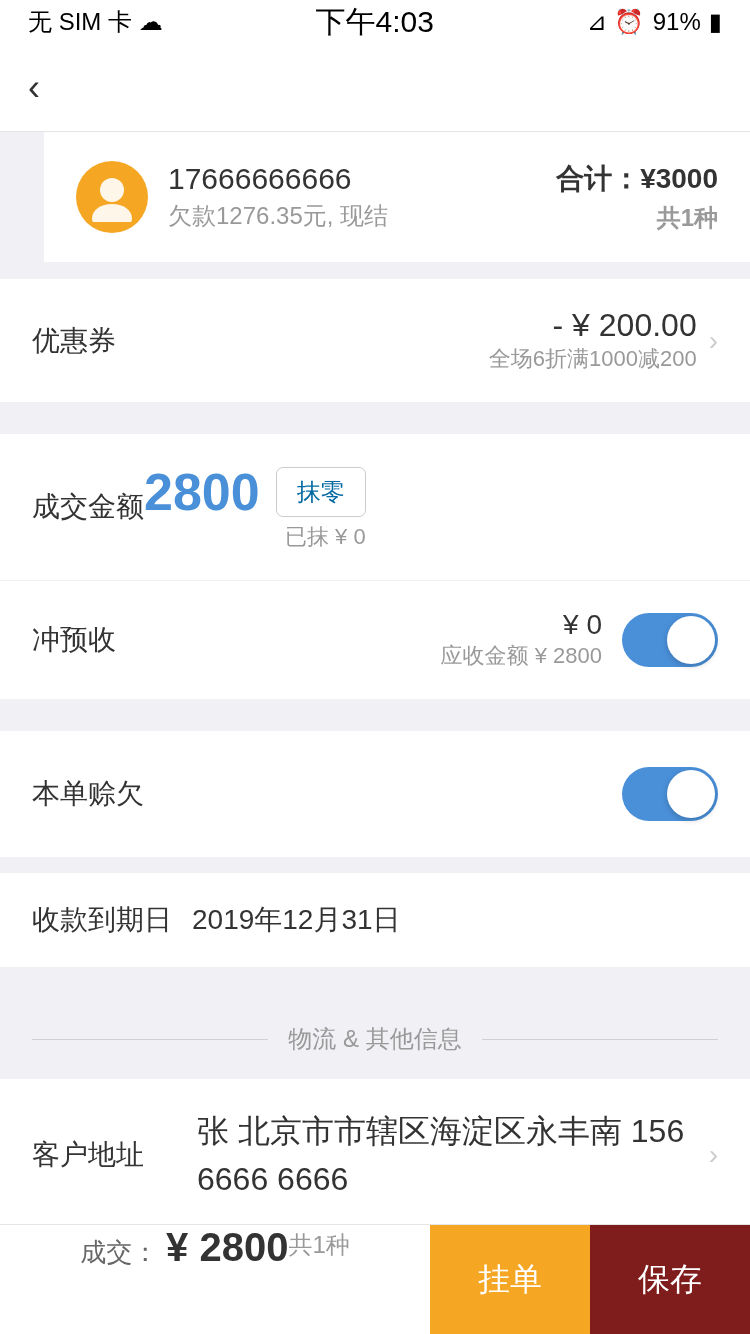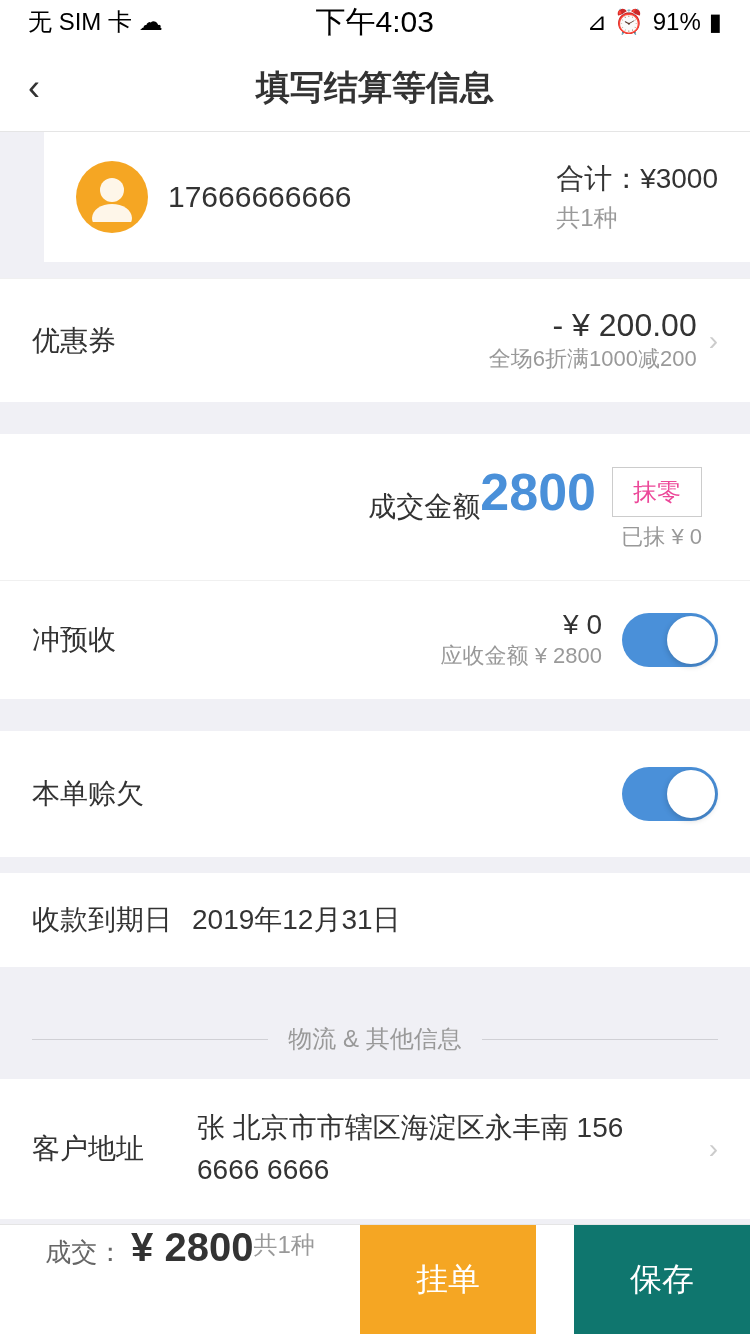--- a/index.html
+++ b/index.html
@@ -97,21 +97,22 @@
       font-size: 30px;
       font-weight: 500;
       color: #333;
     }
     .user-info .debt {
       font-size: 24px;
       color: #999;
       margin-top: 4px;
     }
     .user-right {
-      text-align: left;
+      text-align: right;
+      font-weight: bold;
     }
     .user-right .total {
       font-size: 28px;
       color: #333;
     }
     .user-right .count {
       font-size: 24px;
       color: #999;
       margin-top: 4px;
     }
@@ -158,22 +159,22 @@
     }
 
     
     .form-section {
       background: #fff;
       margin-bottom: 16px;
     }
     .form-row {
       display: flex;
       align-items: center;
-      justify-content: flex-end;
-      padding: 28px 48px;
+      justify-content: flex-start;
+      padding: 28px 32px;
       border-bottom: 1px solid #f0f0f0;
     }
     .form-row:last-child {
       border-bottom: none;
     }
     .form-label {
       font-size: 28px;
       color: #333;
       flex-shrink: 0;
     }
@@ -182,24 +183,24 @@
       align-items: center;
       gap: 16px;
     }
     .amount-blue {
       font-size: 52px;
       font-weight: 600;
       color: #4a90d9;
     }
     .round-zero-btn {
       border: 1px solid #ccc;
-      border-radius: 0;
+      border-radius: 7px;
       padding: 8px 20px;
       font-size: 24px;
-      color: #ec4899;
+      color: #0369a1;
       background: #fff;
       cursor: pointer;
     }
     .sub-text {
       font-size: 22px;
       color: #999;
       text-align: right;
     }
 
     
@@ -307,21 +308,21 @@
       background: #fff;
       gap: 21px;
     }
     .address-label {
       font-size: 28px;
       color: #333;
       flex-shrink: 0;
       margin-right: 32px;
     }
     .address-value {
-      font-size: 28px;
+      font-size: 32px;
       color: #333;
       flex: 1;
       line-height: 1.5;
     }
 
     
     .gray-area {
       background: #f0f0f5;
       height: 150px;
     }
@@ -354,70 +355,69 @@
       font-weight: 600;
       color: #333;
       display: inline;
     }
     .bottom-count {
       font-size: 24px;
       color: #999;
       margin-top: 4px;
     }
     .bottom-btn {
-      width: 176px;
+      width: 160px;
       display: flex;
       align-items: center;
       justify-content: center;
       font-size: 32px;
       font-weight: 500;
       color: #fff;
       cursor: pointer;
     }
     .btn-hang {
       background: #f5a623;
     }
     .btn-save {
-      background: #0f766e;
-      margin-left: 38px;
+      background: #7f1d1d;
     }
   </style>
 </head>
 <body>
 
 <div class="status-bar">
   <div class="status-left">
     <span>无 SIM 卡  ☁</span>
   </div>
   <div class="status-center">下午4:03</div>
   <div class="status-right">
     <span>⊿</span>
     <span>⏰</span>
     <span>91%</span>
     <span>▮</span>
   </div>
 </div>
 
 <div class="nav-bar">
   <span class="nav-back">‹</span>
-  <span class="nav-title">填写结算等信息</span>
 </div>
 
 <div class="content">
 
   <div class="user-row card">
     <div class="user-left">
       <div class="avatar">
         <svg class="avatar-icon" viewBox="0 0 50 50" xmlns="http://www.w3.org/2000/svg">
           <circle cx="25" cy="18" r="12" fill="#fff" opacity="0.9"></circle>
           <ellipse cx="25" cy="46" rx="20" ry="14" fill="#fff" opacity="0.9"></ellipse>
         </svg>
       </div>
       <div class="user-info">
         <div class="phone">17666666666</div>
+        <div class="debt">欠款1276.35元, 现结</div>
       </div>
     </div>
     <div class="user-right">
       <div class="total">合计：¥3000</div>
       <div class="count">共1种</div>
     </div>
   </div>
 
   <div class="coupon-row card">
     <span class="coupon-label">优惠券</span>

